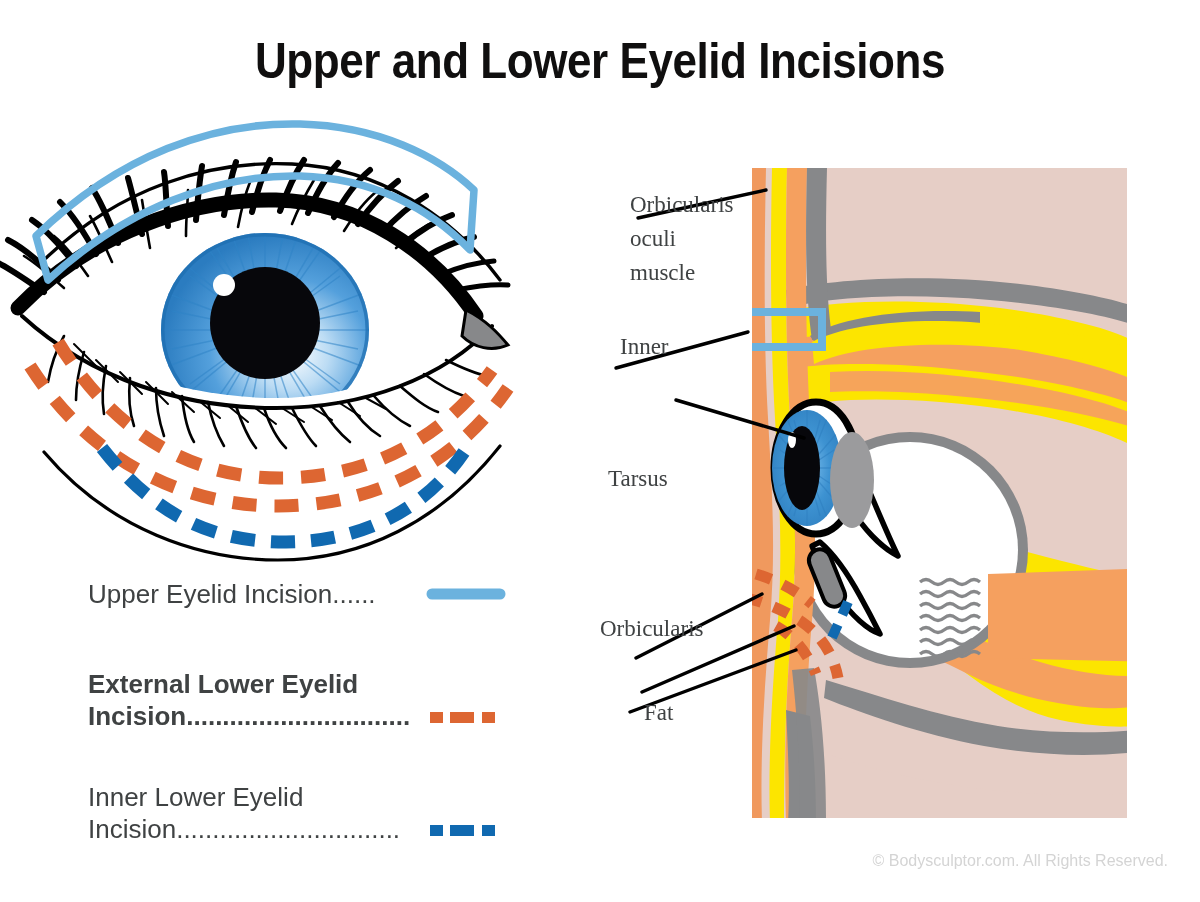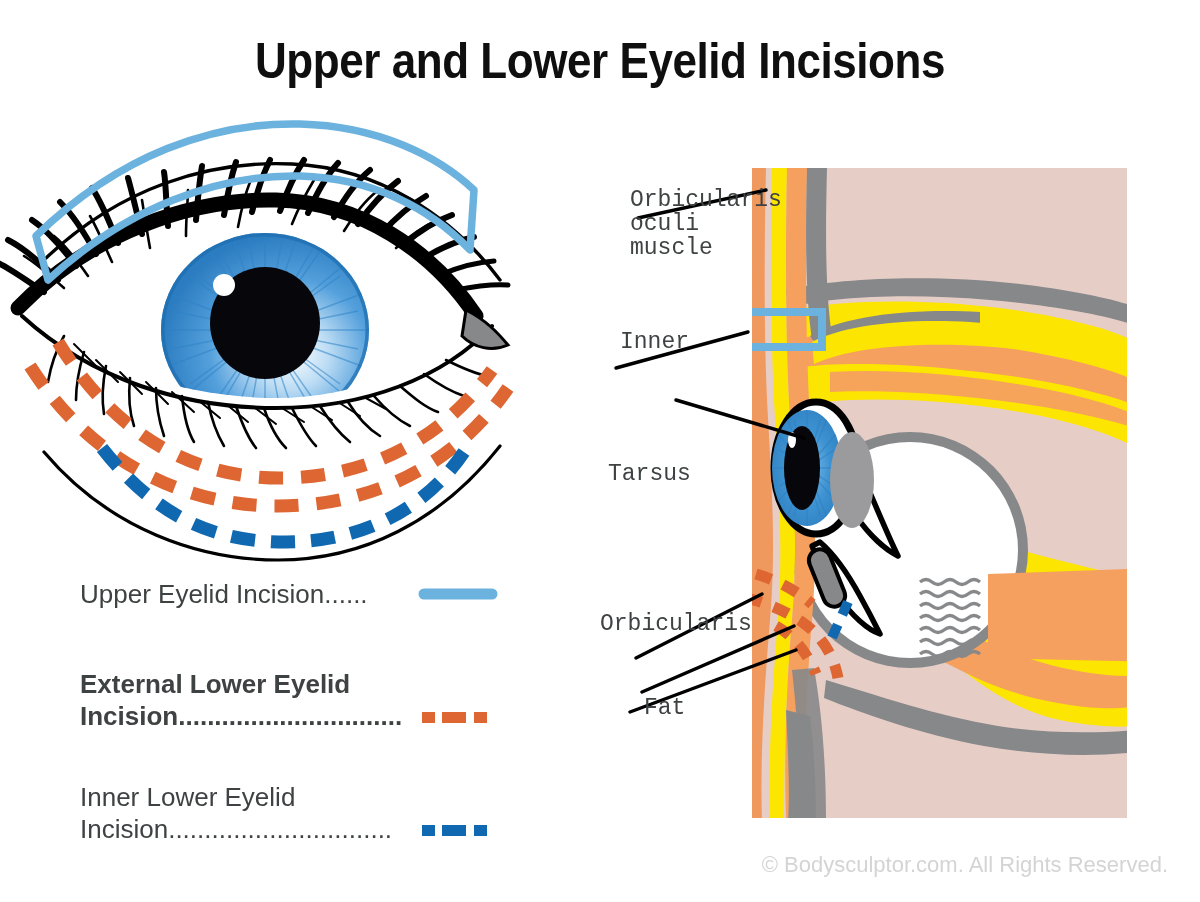--- a/index.html
+++ b/index.html
@@ -15,46 +15,46 @@
     font-size:50px;
     letter-spacing:-0.5px;
     color:#100f0f;
     transform:scaleX(0.88);
     transform-origin:50% 50%;
     white-space:nowrap;
   }
 
   #left-panel{position:absolute;left:0;top:130px;width:560px;height:460px;}
   #right-panel{position:absolute;left:580px;top:150px;width:620px;height:700px;}
-  #legend{position:absolute;left:80px;top:578px;width:430px;height:270px;}
+  #legend{position:absolute;left:88px;top:578px;width:430px;height:270px;}
 
   .legend-row{position:absolute;width:430px;}
   .legend-text{
     font-size:26px;
     color:#3f4243;
     line-height:32px;
     font-family:"Liberation Sans","DejaVu Sans",sans-serif;
     white-space:pre-line;
   }
   .legend-swatch{position:absolute;}
 
   #copyright{
     position:absolute; left:0; top:852px; width:1168px;
     text-align:right;
-    font-size:22px;
+    font-size:16px;
     color:#d4d4d4;
     font-family:"Liberation Sans","DejaVu Sans",sans-serif;
   }
   .lbl{
     position:absolute;
     font-size:23px;
     color:#3f4243;
-    line-height:24px;
+    line-height:34px;
     white-space:pre-line;
-    font-family:Liberation Mono, monospace;
+    font-family:Liberation Serif, serif;
   }
   svg{display:block;overflow:visible;}
 </style>
 </head>
 <body>
 
 <div id="root">
 
   <div id="title">Upper and Lower Eyelid Incisions</div>
 

